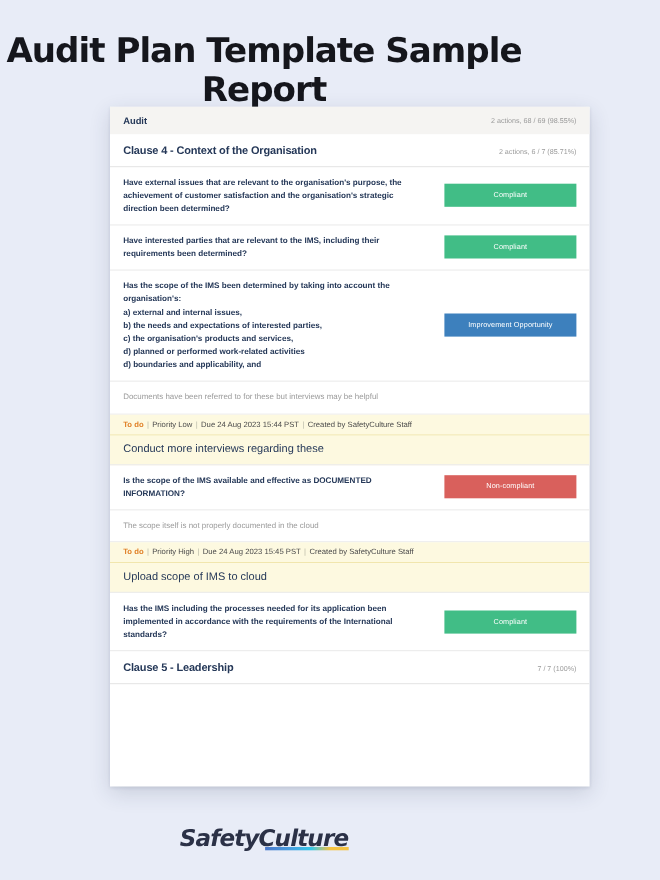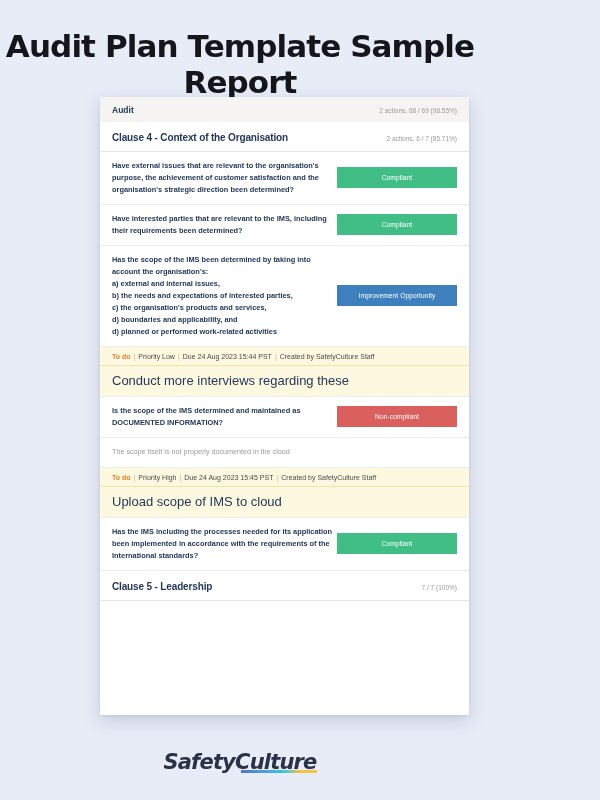--- a/index.html
+++ b/index.html
@@ -25,21 +25,21 @@
     letter-spacing: -0.9px;
     color: #15161c;
     font-family: "DejaVu Sans", sans-serif;
   }
 
   
   .report-card {
     position: absolute;
     left: 100px;
     top: 97px;
-    width: 369px;
+    width: 436px;
     height: 618px;
     background: #ffffff;
     box-shadow: 0 6px 18px rgba(40,50,80,0.16), 0 1px 3px rgba(40,50,80,0.10);
     overflow: hidden;
   }
 
   
   .audit-band {
     display: flex;
     align-items: center;
@@ -126,21 +126,21 @@
     color: #4a4a4a;
     border-bottom: 1px solid #f0e4a8;
     white-space: nowrap;
   }
   .action-status { color: #e08027; font-weight: bold; }
   .action-sep { color: #b9b9a8; padding: 0 3px; }
 
   .action-desc {
     background: #fdf9e0;
     padding: 7px 12px 8px 12px;
-    font-size: 13px;
+    font-size: 10px;
     color: #253858;
     border-bottom: 1px solid #ececec;
   }
 
   
   .footer-logo {
     position: absolute;
     top: 750px;
     left: 0;
     width: 480px;
@@ -190,29 +190,30 @@
       </div>
       <div class="q-row">
         <div class="q-text"><span>Have interested parties that are relevant to the IMS, including their requirements been determined?</span></div>
         <div class="badge compliant">Compliant</div>
       </div>
       <div class="q-row">
         <div class="q-text"><span>Has the scope of the IMS been determined by taking into account the organisation's:</span><span class="bullets">
             <span style="display: block;">a) external and internal issues,</span>
             <span style="display: block;">b) the needs and expectations of interested parties,</span>
             <span style="display: block;">c) the organisation's products and services,</span>
+            <span style="display: block;">d) planned or performed work-related activities</span>
             <span style="display: block;">d) boundaries and applicability, and</span>
-            <span style="display: block;">d) planned or performed work-related activities</span>
           </span></div>
         <div class="badge improvement">Improvement Opportunity</div>
       </div>
+      <div class="note-row">Documents have been referred to for these but interviews may be helpful</div>
       <div class="action-meta"><span class="action-status">To do</span><span class="action-sep">|</span><span>Priority Low</span><span class="action-sep">|</span><span>Due 24 Aug 2023 15:44 PST</span><span class="action-sep">|</span><span>Created by SafetyCulture Staff</span></div>
       <div class="action-desc">Conduct more interviews regarding these</div>
       <div class="q-row">
-        <div class="q-text"><span>Is the scope of the IMS determined and maintained as DOCUMENTED INFORMATION?</span></div>
+        <div class="q-text"><span>Is the scope of the IMS available and effective as DOCUMENTED INFORMATION?</span></div>
         <div class="badge noncompliant">Non-compliant</div>
       </div>
       <div class="note-row">The scope itself is not properly documented in the cloud</div>
       <div class="action-meta"><span class="action-status">To do</span><span class="action-sep">|</span><span>Priority High</span><span class="action-sep">|</span><span>Due 24 Aug 2023 15:45 PST</span><span class="action-sep">|</span><span>Created by SafetyCulture Staff</span></div>
       <div class="action-desc">Upload scope of IMS to cloud</div>
       <div class="q-row">
         <div class="q-text"><span>Has the IMS including the processes needed for its application been implemented in accordance with the requirements of the International standards?</span></div>
         <div class="badge compliant">Compliant</div>
       </div>
       <div class="clause-head">

